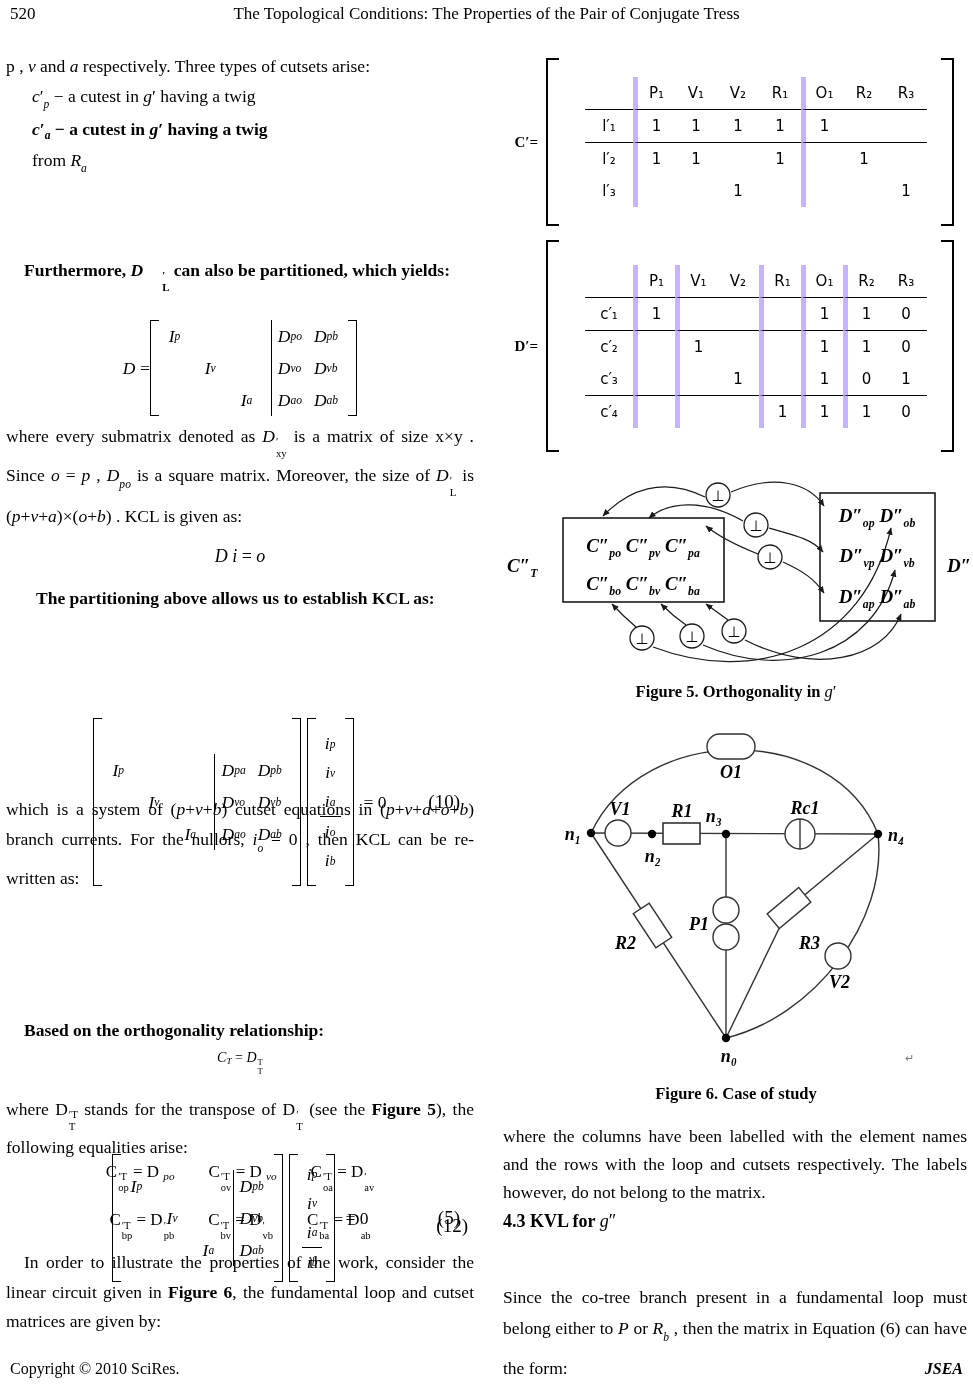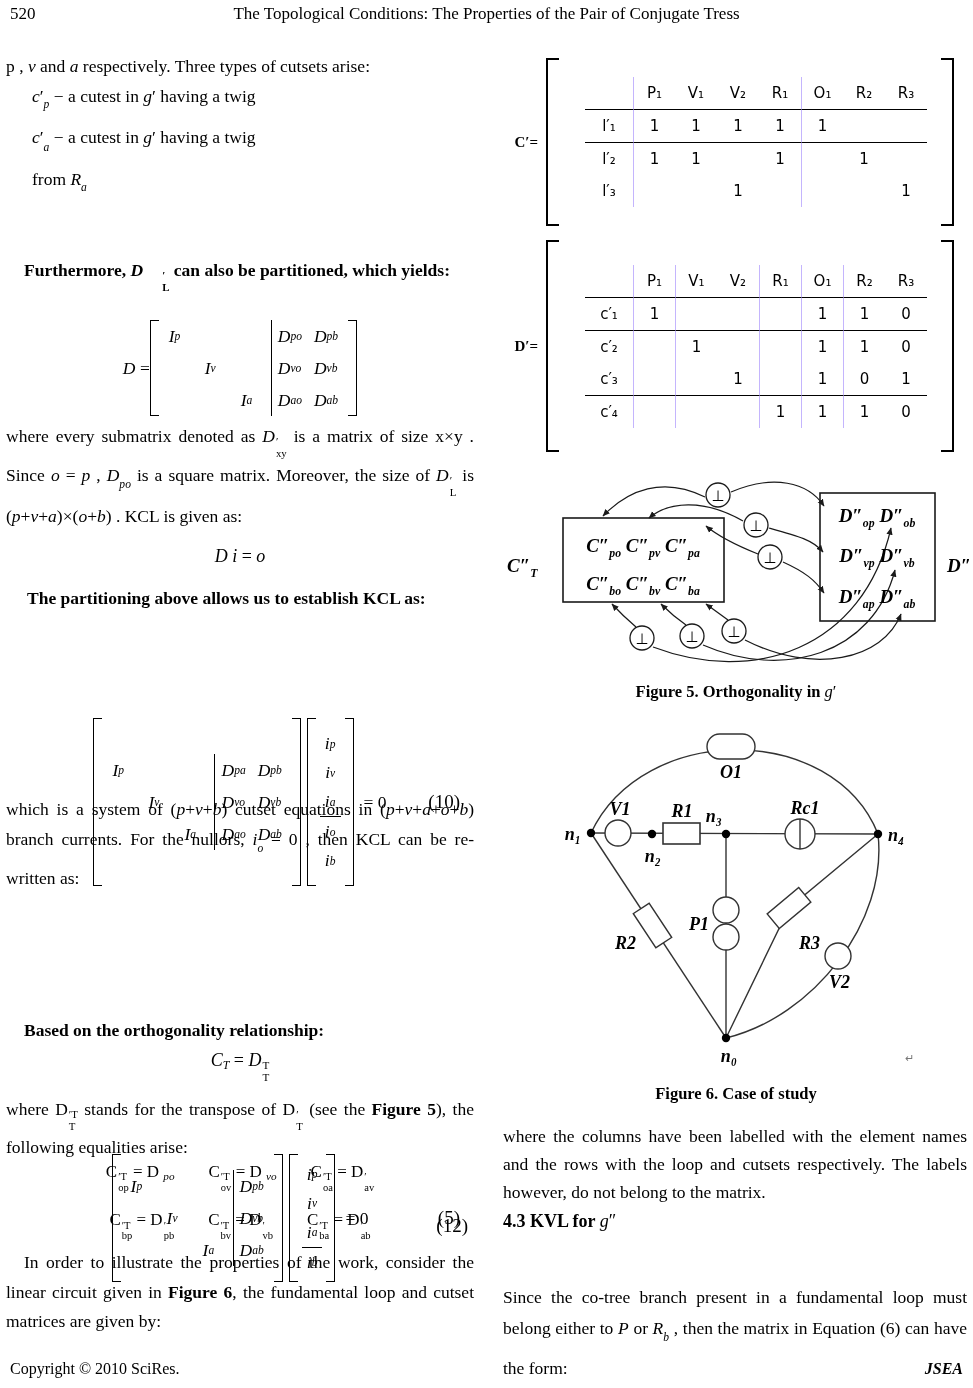--- a/index.html
+++ b/index.html
@@ -33,39 +33,39 @@
   .eq12row{display:flex;gap:34px;font-size:17px;margin-bottom:16px;}
   
   .matblock{display:flex;align-items:center;}
   .matlabel{font-size:15px;font-weight:bold;margin-right:8px;width:38px;text-align:right;}
   .bigbk{width:11px;align-self:stretch;border:2px solid #000;}
   .bigbkl{border-right:none;margin-right:26px;}
   .bigbkr{border-left:none;margin-left:14px;}
   .tbl{display:grid;padding:14px 0;}
   .tc{font-family:"DejaVu Sans",sans-serif;font-size:15px;height:32px;
       display:flex;align-items:center;justify-content:center;}
-  .tc.vl{border-left:1px solid #c4b5fd;}
+  .tc.vl{border-left:5px solid #c4b5fd;}
   .tc.hl{border-bottom:1px solid #000;}
   .cap{font-size:16.5px;text-align:center;}
   .fig svg text{font-family:"Liberation Serif",serif;}
   .heading{font-size:18px;line-height:26px;}
   .ftr{position:absolute;top:1360px;left:10px;width:953px;font-size:16px;
        display:flex;justify-content:space-between;}
 </style>
 </head>
 <body>
 
 <div class="hdr-num">520</div>
 <div class="hdr-title">The Topological Conditions: The Properties of the Pair of Conjugate Tress</div>
 
 <div class="abs par" style="left:6px;top:52px;width:468px;"><span>p ,  </span><span class="it">v</span><span>  and  </span><span class="it">a</span><span>  respectively. Three types of cutsets arise:</span></div>
 
 <div class="abs" style="left:6px;top:82px;width:468px;">
   <div class="par" style="padding-left:26px;line-height:28.8px;"><span class="it">c</span><span>′</span><span class="sb">p</span><span> −  a cutest in  </span><span class="it">g</span><span>′   having a twig</span></div>
-  <div class="par" style="padding-left:26px;line-height:36px;"><span class="it">c</span><span>′</span><span class="sb">a</span><span> −  a cutest in  </span><span class="it">g</span><span>′   having a twig</span></div>
+  <div class="par" style="padding-left:26px;line-height:20px;font-weight:bold;"><span class="it">c</span><span>′</span><span class="sb">a</span><span> −  a cutest in  </span><span class="it">g</span><span>′   having a twig</span></div>
   <div class="par" style="padding-left:26px;line-height:28.8px;"><span>from  </span><span class="it">R</span><span class="sb">a</span></div>
 </div>
 
 <div class="abs par ind" style="left:6px;top:256px;width:468px;"><span>Furthermore,   </span><span class="it">D</span><span class="stk">
       <span>′</span>
       <span>L</span>
     </span><span>   can  also  be  partitioned,  which yields:</span></div>
 
 <div class="abs eqwrap" style="left:6px;top:320px;width:468px;">
   <span><span class="it">D</span><span> = </span></span>
@@ -120,21 +120,21 @@
 <div class="abs par" style="left:6px;top:420px;width:468px;line-height:32px;"><span>where  every  submatrix  denoted  as   </span><span class="it">D</span><span class="stk">
       <span>′</span>
       <span>xy</span>
     </span><span>   is  a  matrix  of size   x×y .  Since   </span><span class="it">o</span><span> = </span><span class="it">p</span><span> ,   </span><span class="it">D</span><span class="sb">po</span><span>   is  a  square  matrix. Moreover, the size of   </span><span class="it">D</span><span class="stk">
       <span>′</span>
       <span>L</span>
     </span><span> is   (</span><span class="it">p</span><span>+</span><span class="it">v</span><span>+</span><span class="it">a</span><span>)×(</span><span class="it">o</span><span>+</span><span class="it">b</span><span>) . KCL is given as:</span></div>
 
 <div class="abs ctr" style="left:6px;top:546px;width:468px;font-size:18px;"><span class="it">D i</span><span> = </span><span class="it">o</span></div>
 
-<div class="abs par ind" style="left:9px;top:584px;width:468px;"><span>The partitioning above allows us to establish KCL as:</span></div>
+<div class="abs par ind" style="left:18px;top:584px;width:468px;"><span>The partitioning above allows us to establish KCL as:</span></div>
 
 <div class="abs eqwrap" style="left:6px;top:622px;width:468px;height:168px;">
   <span class="bk bkl"></span>
   <div class="mgrid" style="grid-template-columns: repeat(5, auto);">
       <div class="mc">
         <span class="it">I</span>
         <span class="sb">p</span>
       </div>
       <div class="mc"></div>
       <div class="mc"></div>
@@ -260,21 +260,21 @@
         <span class="sb">b</span>
       </div>
     </div>
   <span class="bk bkr"></span>
   <span class="rhs"><span>= 0</span></span>
   <span class="eqnum">(5)</span>
 </div>
 
 <div class="abs par ind" style="left:6px;top:1016px;width:468px;"><span>Based on the orthogonality relationship:</span></div>
 
-<div class="abs ctr" style="left:6px;top:1050px;width:468px;font-size:18px;"><span class="it">C</span><span class="sb">T</span><span> = </span><span class="it">D</span><span class="stk">
+<div class="abs ctr" style="left:6px;top:1050px;width:468px;font-size:14px;"><span class="it">C</span><span class="sb">T</span><span> = </span><span class="it">D</span><span class="stk">
       <span>T</span>
       <span>T</span>
     </span></div>
 
 <div class="abs par" style="left:6px;top:1094px;width:468px;line-height:31px;"><span>where   D</span><span class="stk">
       <span>′T</span>
       <span>T</span>
     </span><span>   stands  for  the  transpose  of   D</span><span class="stk">
       <span>′</span>
       <span>T</span>

